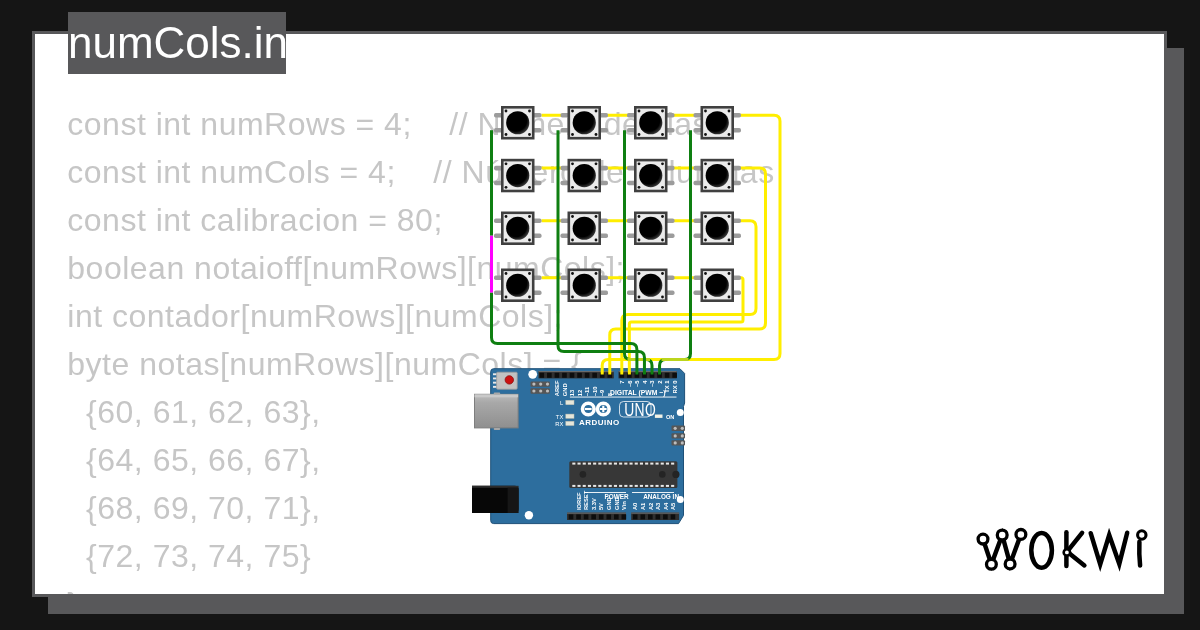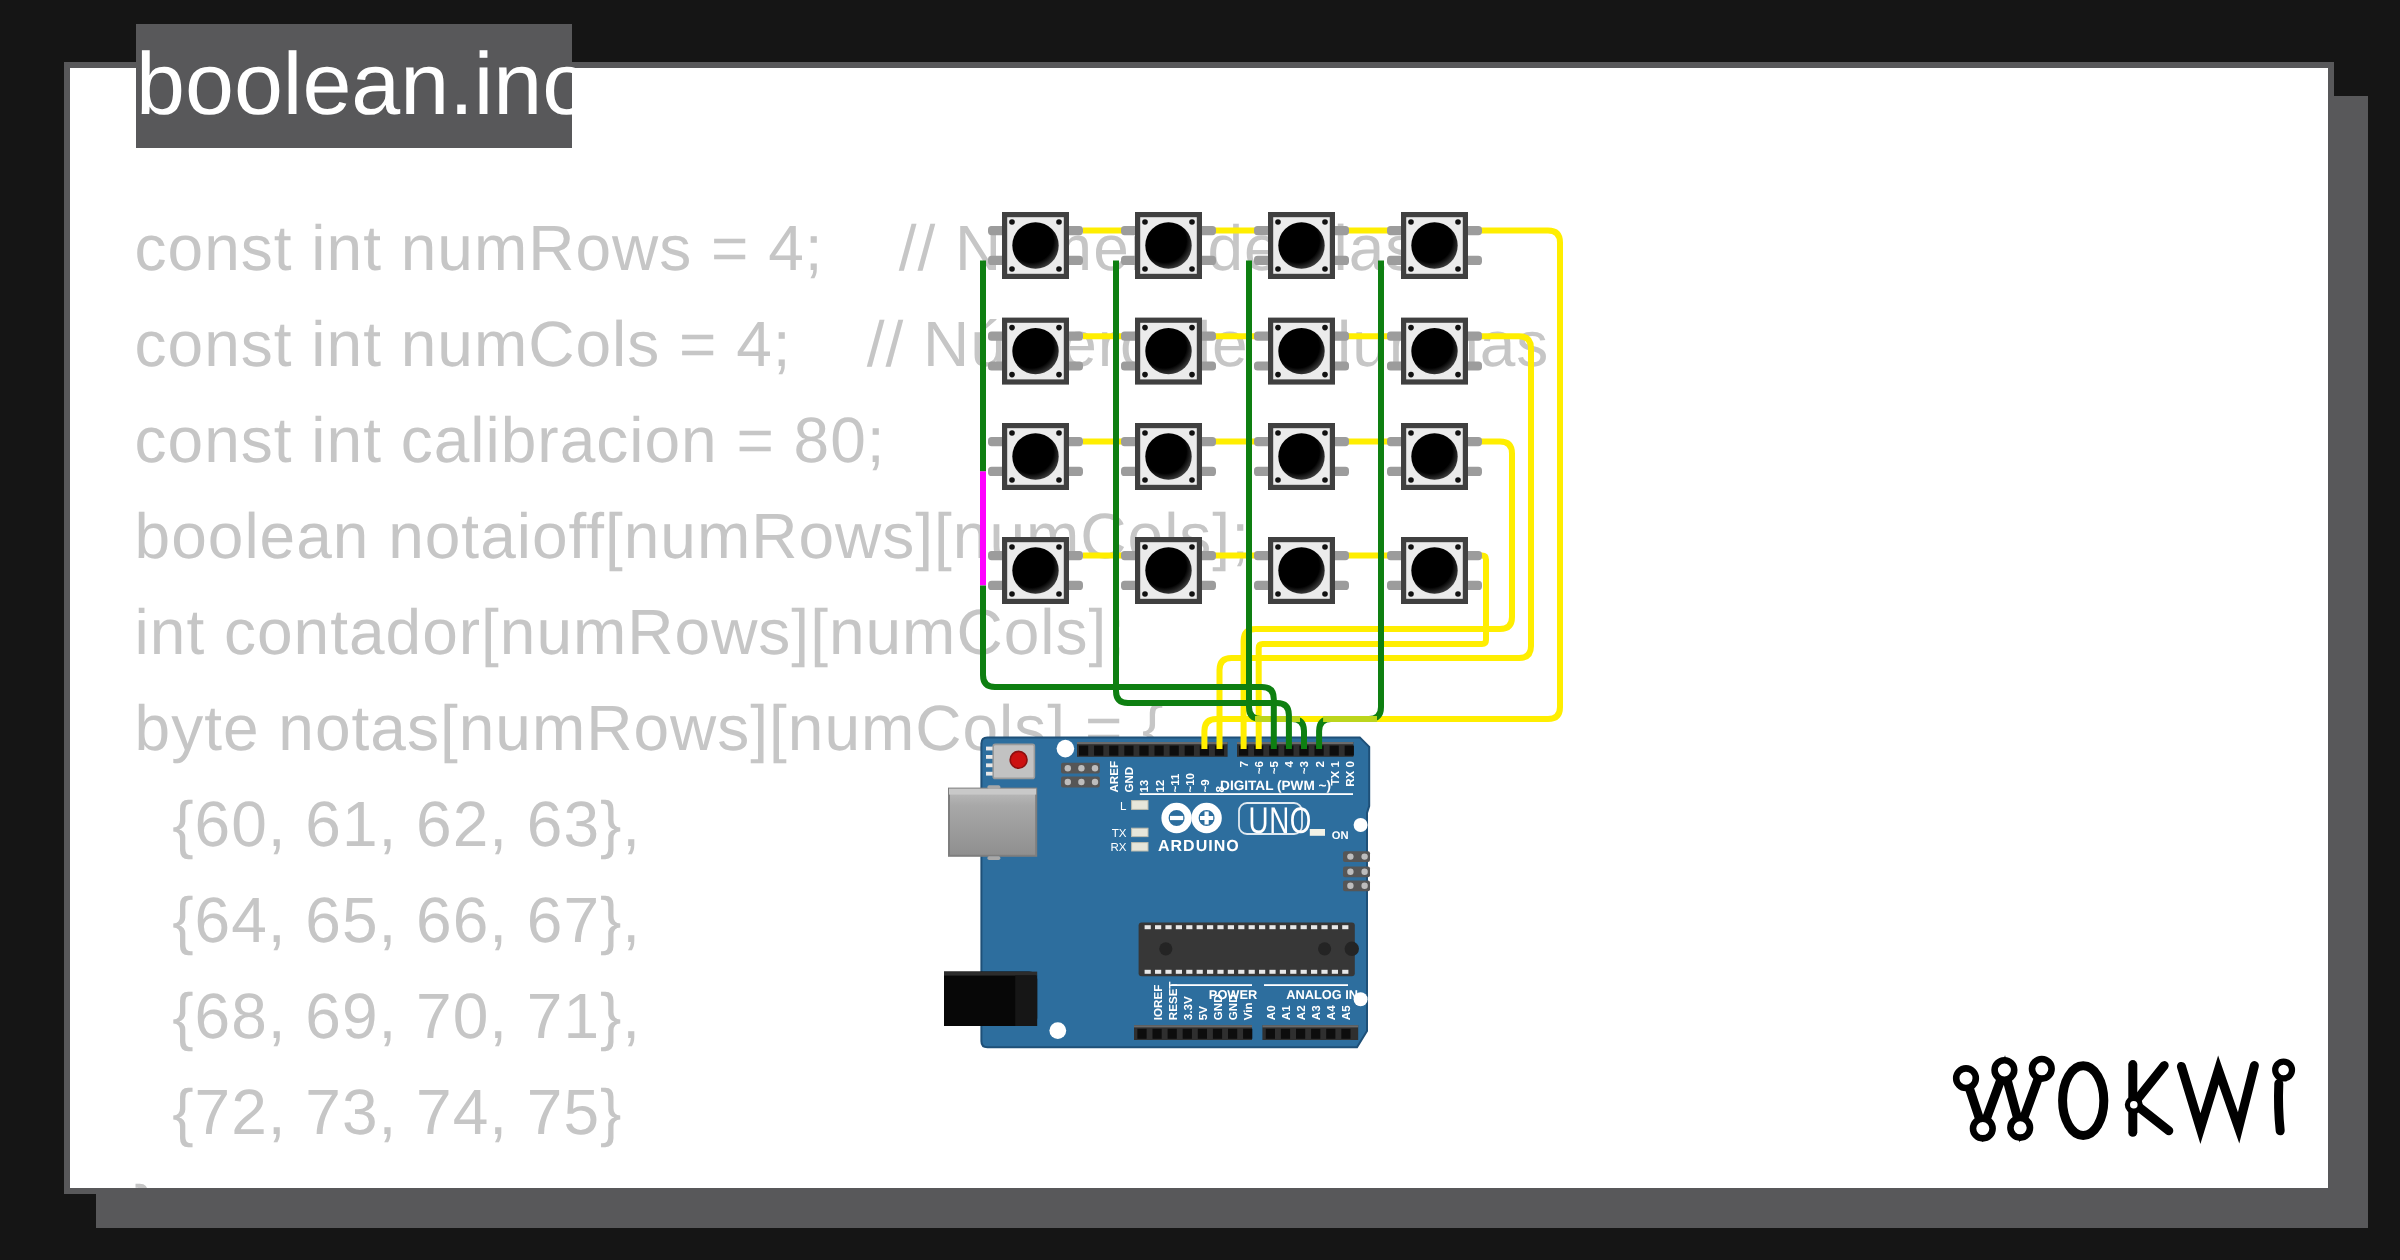--- a/index.html
+++ b/index.html
@@ -430,13 +430,13 @@
 <ellipse cx="70.6" cy="29.3" rx="10.3" ry="17.4" stroke="#000000" stroke-width="4.5" fill="none" stroke-linecap="round"></ellipse>
 <path d="M95.4,11.3 L95.4,45.1" stroke="#000000" stroke-width="4.5" fill="none" stroke-linecap="round"></path>
 <path d="M96.3,30.3 L111.1,11.8" stroke="#000000" stroke-width="4.5" fill="none" stroke-linecap="round"></path>
 <path d="M97.5,31.8 L113.4,44.4" stroke="#000000" stroke-width="4.5" fill="none" stroke-linecap="round"></path>
 <circle cx="95.9" cy="31.4" r="3.2" fill="#ffffff" stroke="#000000" stroke-width="2.6"></circle>
 <path d="M119.7,12.2 L129.2,43.3 L138.2,14 L148.3,42.9 L156.2,11.8" stroke="#000000" stroke-width="4.5" fill="none" stroke-linecap="round"></path>
 <path d="M168.4,20.8 Q167.9,33 169.1,44.4" stroke="#000000" stroke-width="4.5" fill="none" stroke-linecap="round"></path>
 <circle cx="170.8" cy="14" r="4.2" fill="#ffffff" stroke="#000000" stroke-width="3.1"></circle>
 </svg>
 </div>
-<div id="tab">boolean.ino</div>
+<div id="tab">numCols.ino</div>
 
 </body></html>

